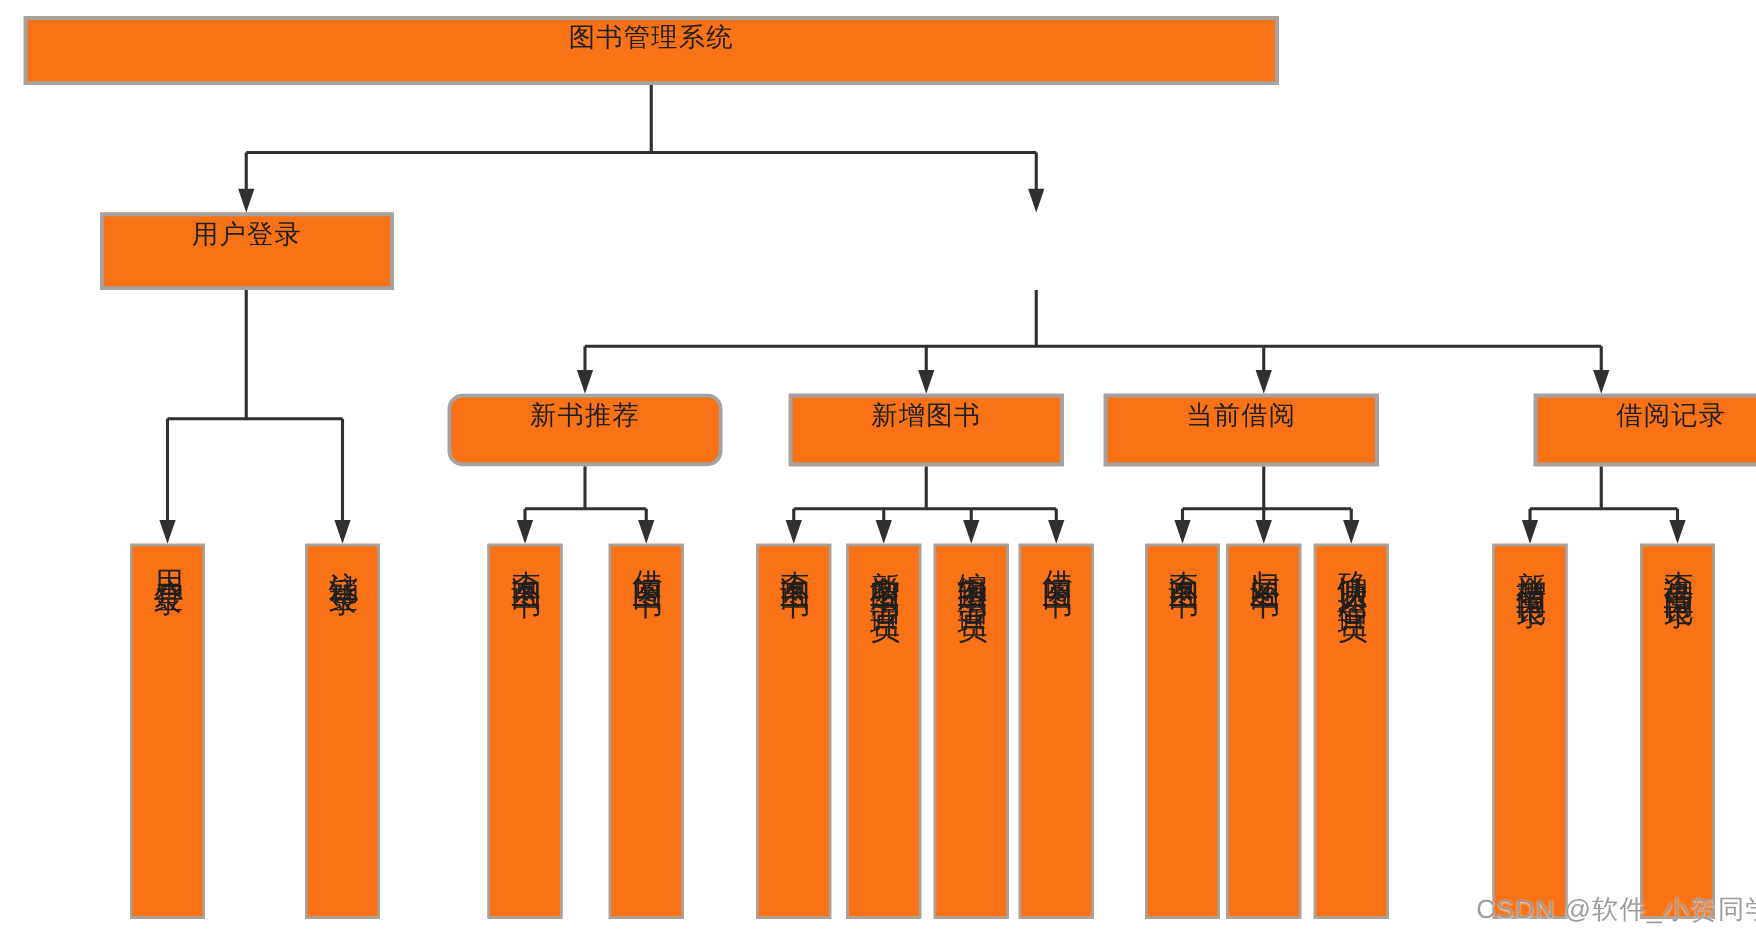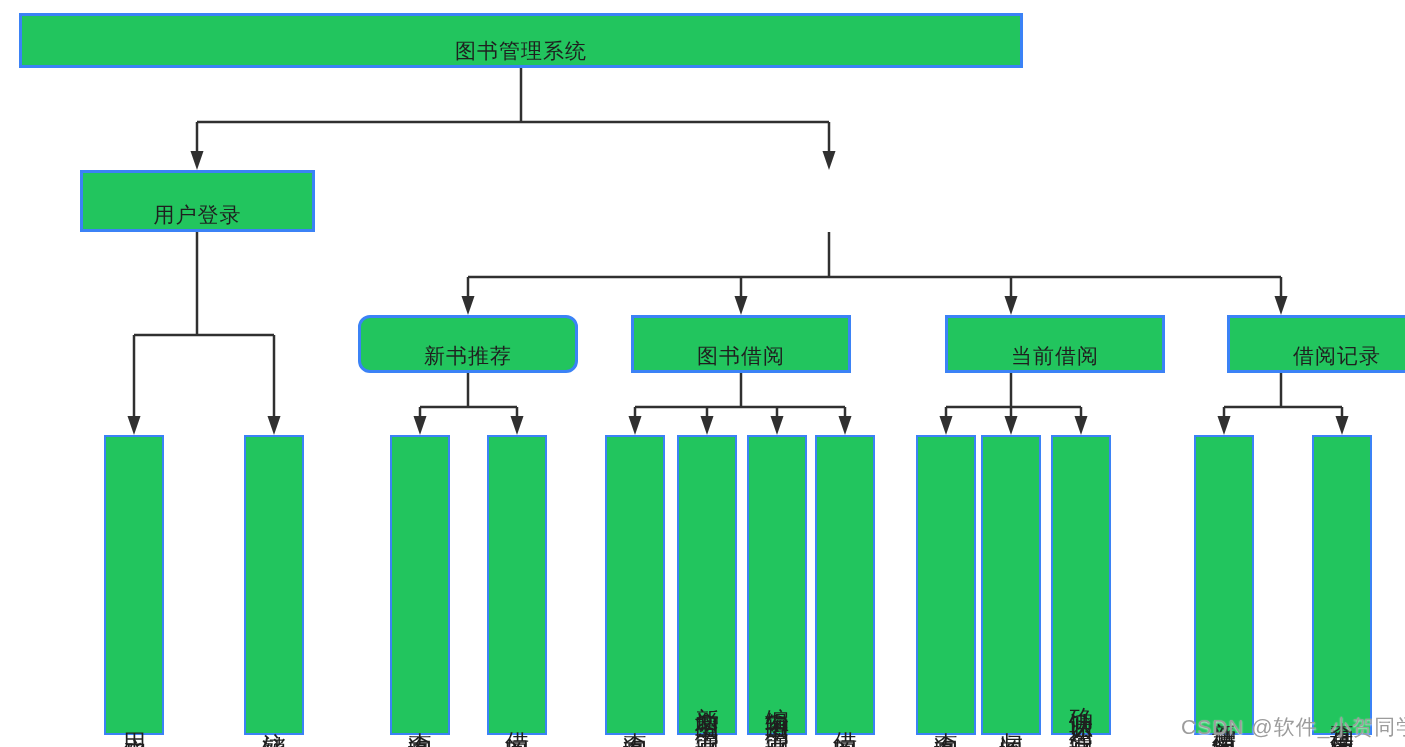--- a/index.html
+++ b/index.html
@@ -13,25 +13,25 @@
     overflow: hidden;
   }
   .connector-layer {
     position: absolute;
     left: 0; top: 0;
     width: 1405px; height: 747px;
     pointer-events: none;
   }
   .box {
     position: absolute;
-    background: #22c55e;
-    border: 3px solid #3b82f6;
+    background: #f97316;
+    border: 3px solid #a3a3a3;
     box-sizing: border-box;
     display: flex;
-    align-items: flex-end;
+    align-items: flex-start;
     justify-content: center;
     z-index: 2;
   }
   .h-label {
     font-size: 21px;
     letter-spacing: 1px;
     white-space: nowrap;
   }
   .leaf { border-width: 2.5px; }
   .v-label {
@@ -41,21 +41,21 @@
     letter-spacing: 5px;
     line-height: 1;
     white-space: nowrap;
   }
   
   .n-root           { left: 19px;   top: 13px;  width: 1004px; height: 55px; }
   .n-user-login     { left: 80px;   top: 170px; width: 235px;  height: 62px; }
   .n-book-mgmt      { left: 712px;  top: 170px; width: 235px;  height: 62px; }
   .n-new-book-rec   { left: 358px;  top: 315px; width: 220px;  height: 58px; border-radius: 12px; }
   .n-book-borrow    { left: 631px;  top: 315px; width: 220px;  height: 58px; }
-  .n-current-borrow { left: 945px;  top: 315px; width: 220px;  height: 58px; }
+  .n-current-borrow { left: 883px;  top: 315px; width: 220px;  height: 58px; }
   .n-borrow-records { left: 1227px; top: 315px; width: 220px;  height: 58px; }
   .lf { top: 435px; width: 60px; height: 300px; }
   .l-login      { left: 104px; }
   .l-logout     { left: 244px; }
   .l-rec-query  { left: 390px; }
   .l-rec-borrow { left: 487px; }
   .l-bb-query   { left: 605px; }
   .l-bb-add     { left: 677px; }
   .l-bb-edit    { left: 747px; }
   .l-bb-borrow  { left: 815px; }
@@ -148,21 +148,21 @@
   </div>
 
   <div class="box n-user-login">
     <span class="h-label">用户登录</span>
   </div>
 
   <div class="box n-new-book-rec">
     <span class="h-label">新书推荐</span>
   </div>
   <div class="box n-book-borrow">
-    <span class="h-label">图书借阅</span>
+    <span class="h-label">新增图书</span>
   </div>
   <div class="box n-current-borrow">
     <span class="h-label">当前借阅</span>
   </div>
   <div class="box n-borrow-records">
     <span class="h-label">借阅记录</span>
   </div>
 
   <div class="box leaf lf l-login">
     <span class="v-label">用户登录</span>

